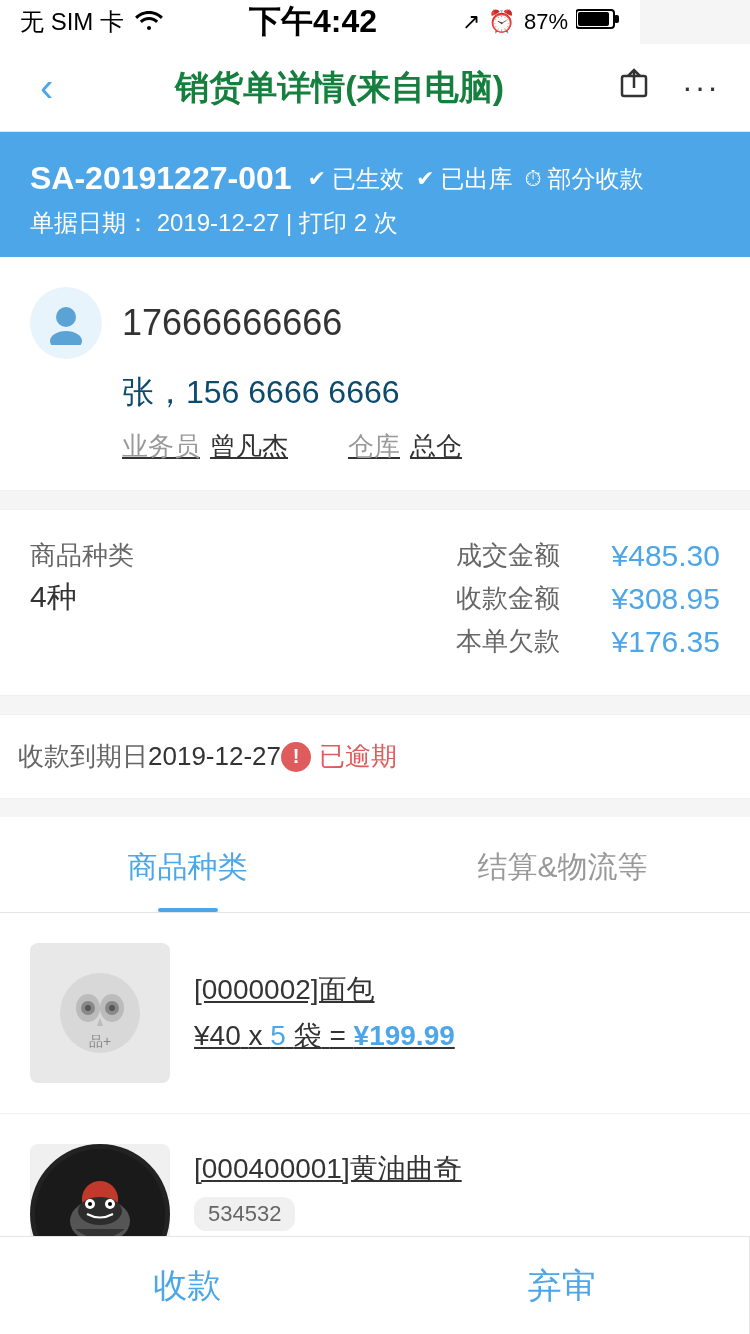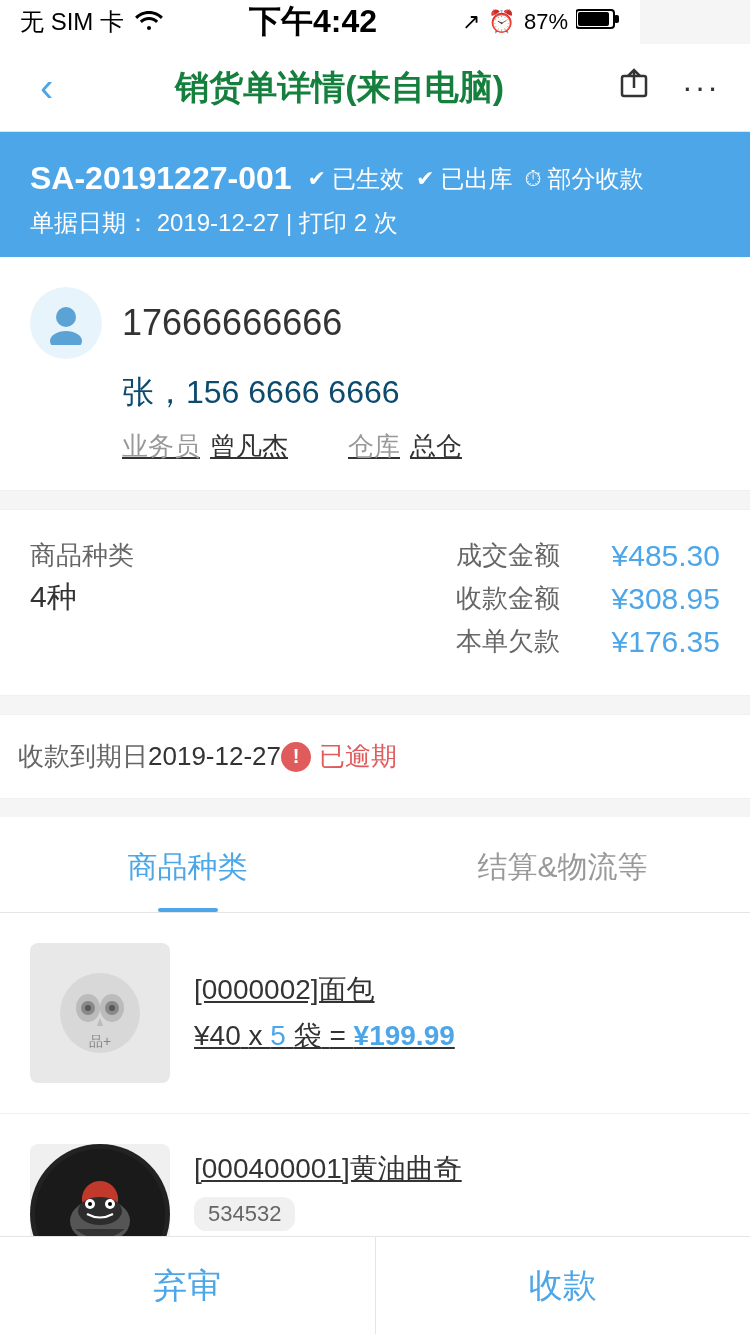--- a/index.html
+++ b/index.html
@@ -428,19 +428,19 @@
         <span class="price-total">¥8.28</span>
       </div>
     </div>
   </div>
 
 </div>
 
 <div style="height: 98px;"></div>
 
 <div class="bottom-bar">
+  <div class="bottom-btn right">
+    <span>收款</span>
+  </div>
   <div class="bottom-btn left">
     <span>弃审</span>
   </div>
-  <div class="bottom-btn right">
-    <span>收款</span>
-  </div>
 </div>
 
 </body></html>

